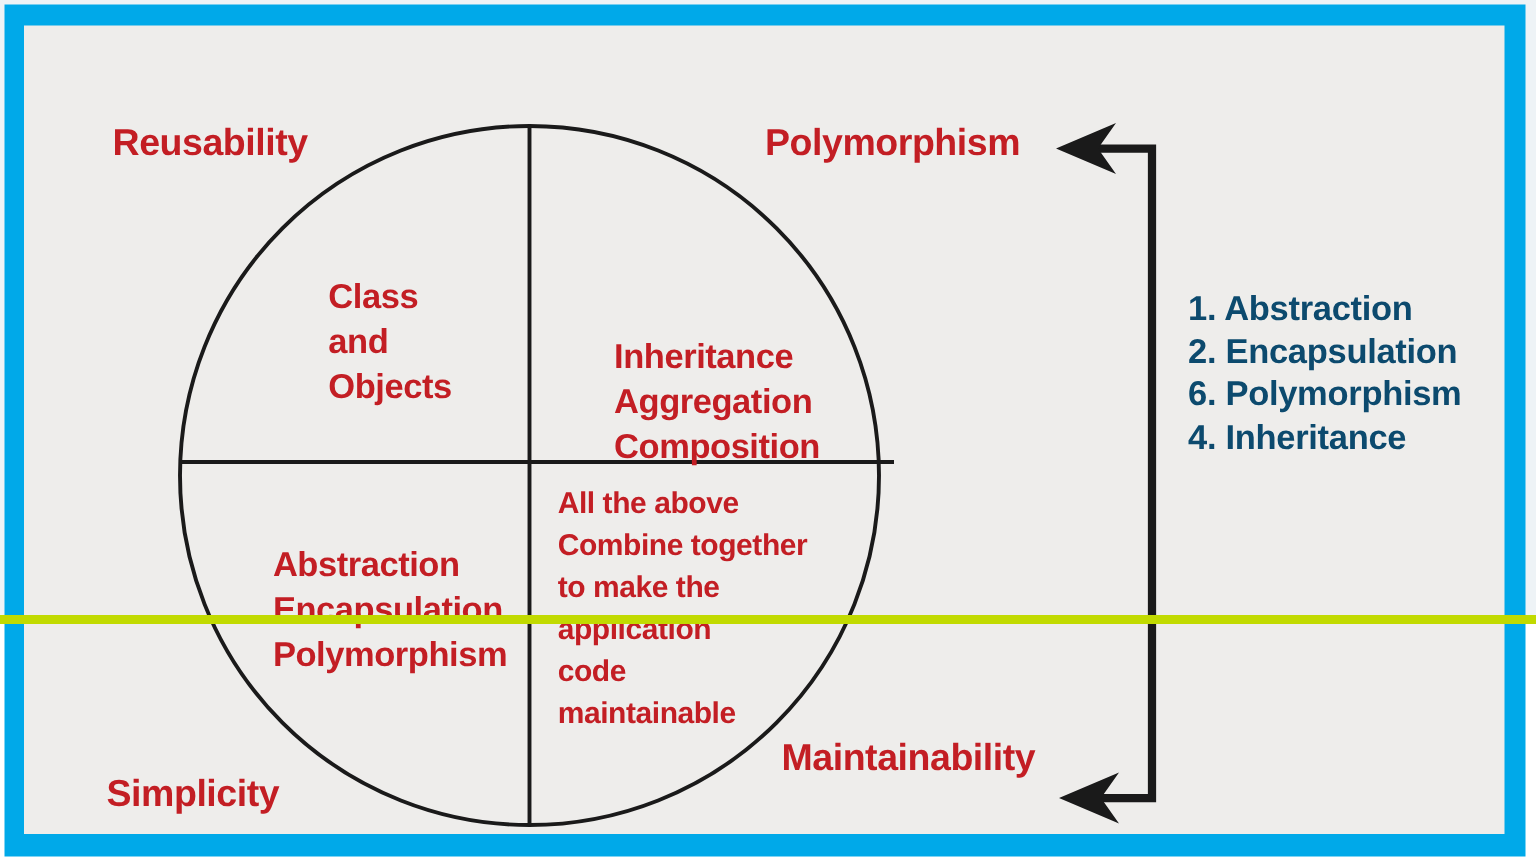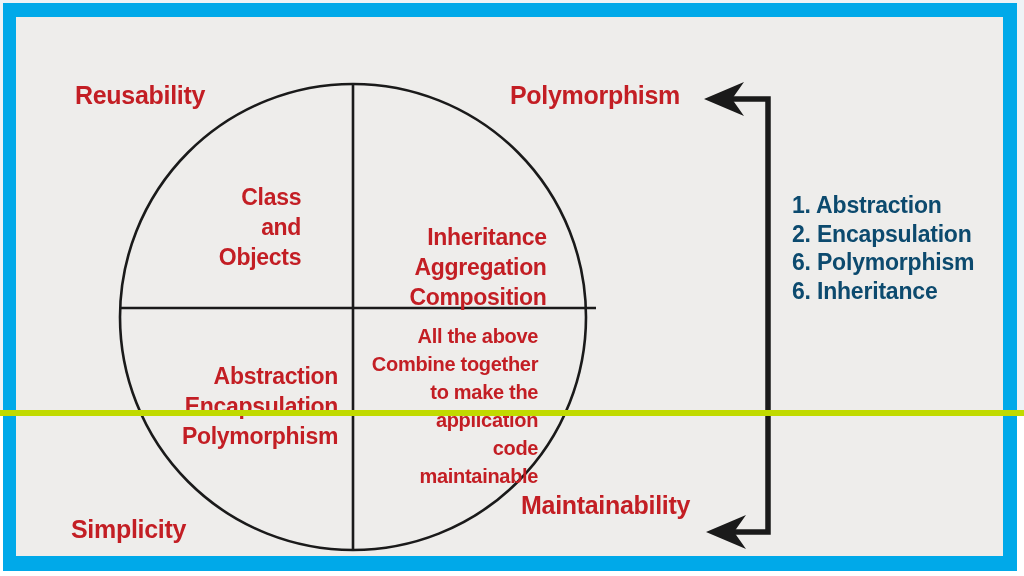--- a/index.html
+++ b/index.html
@@ -46,21 +46,21 @@
     letter-spacing: -0.3px;
     white-space: pre-line;
   }
   .corner-label {
     font-size: 25px;
     line-height: 26px;
   }
   .quad-text {
     font-size: 23px;
     line-height: 30px;
-    text-align: right;
+    text-align: left;
     transform: translateX(-50%);
   }
   .quad-text.small {
     font-size: 20px;
     line-height: 28px;
   }
   .pillar-list {
     position: absolute;
     left: 792px; top: 191px;
     color: #0c4a6e;
@@ -107,17 +107,17 @@
 Combine together
 to make the
 application
 code
 maintainable</div>
 
   <div class="pillar-list">
     <div>1. Abstraction</div>
     <div>2. Encapsulation</div>
     <div>6. Polymorphism</div>
-    <div>6. Inheritance</div>
+    <div>4. Inheritance</div>
   </div>
 
   <div class="yellow-strip"></div>
 </div>
 
 </body></html>

